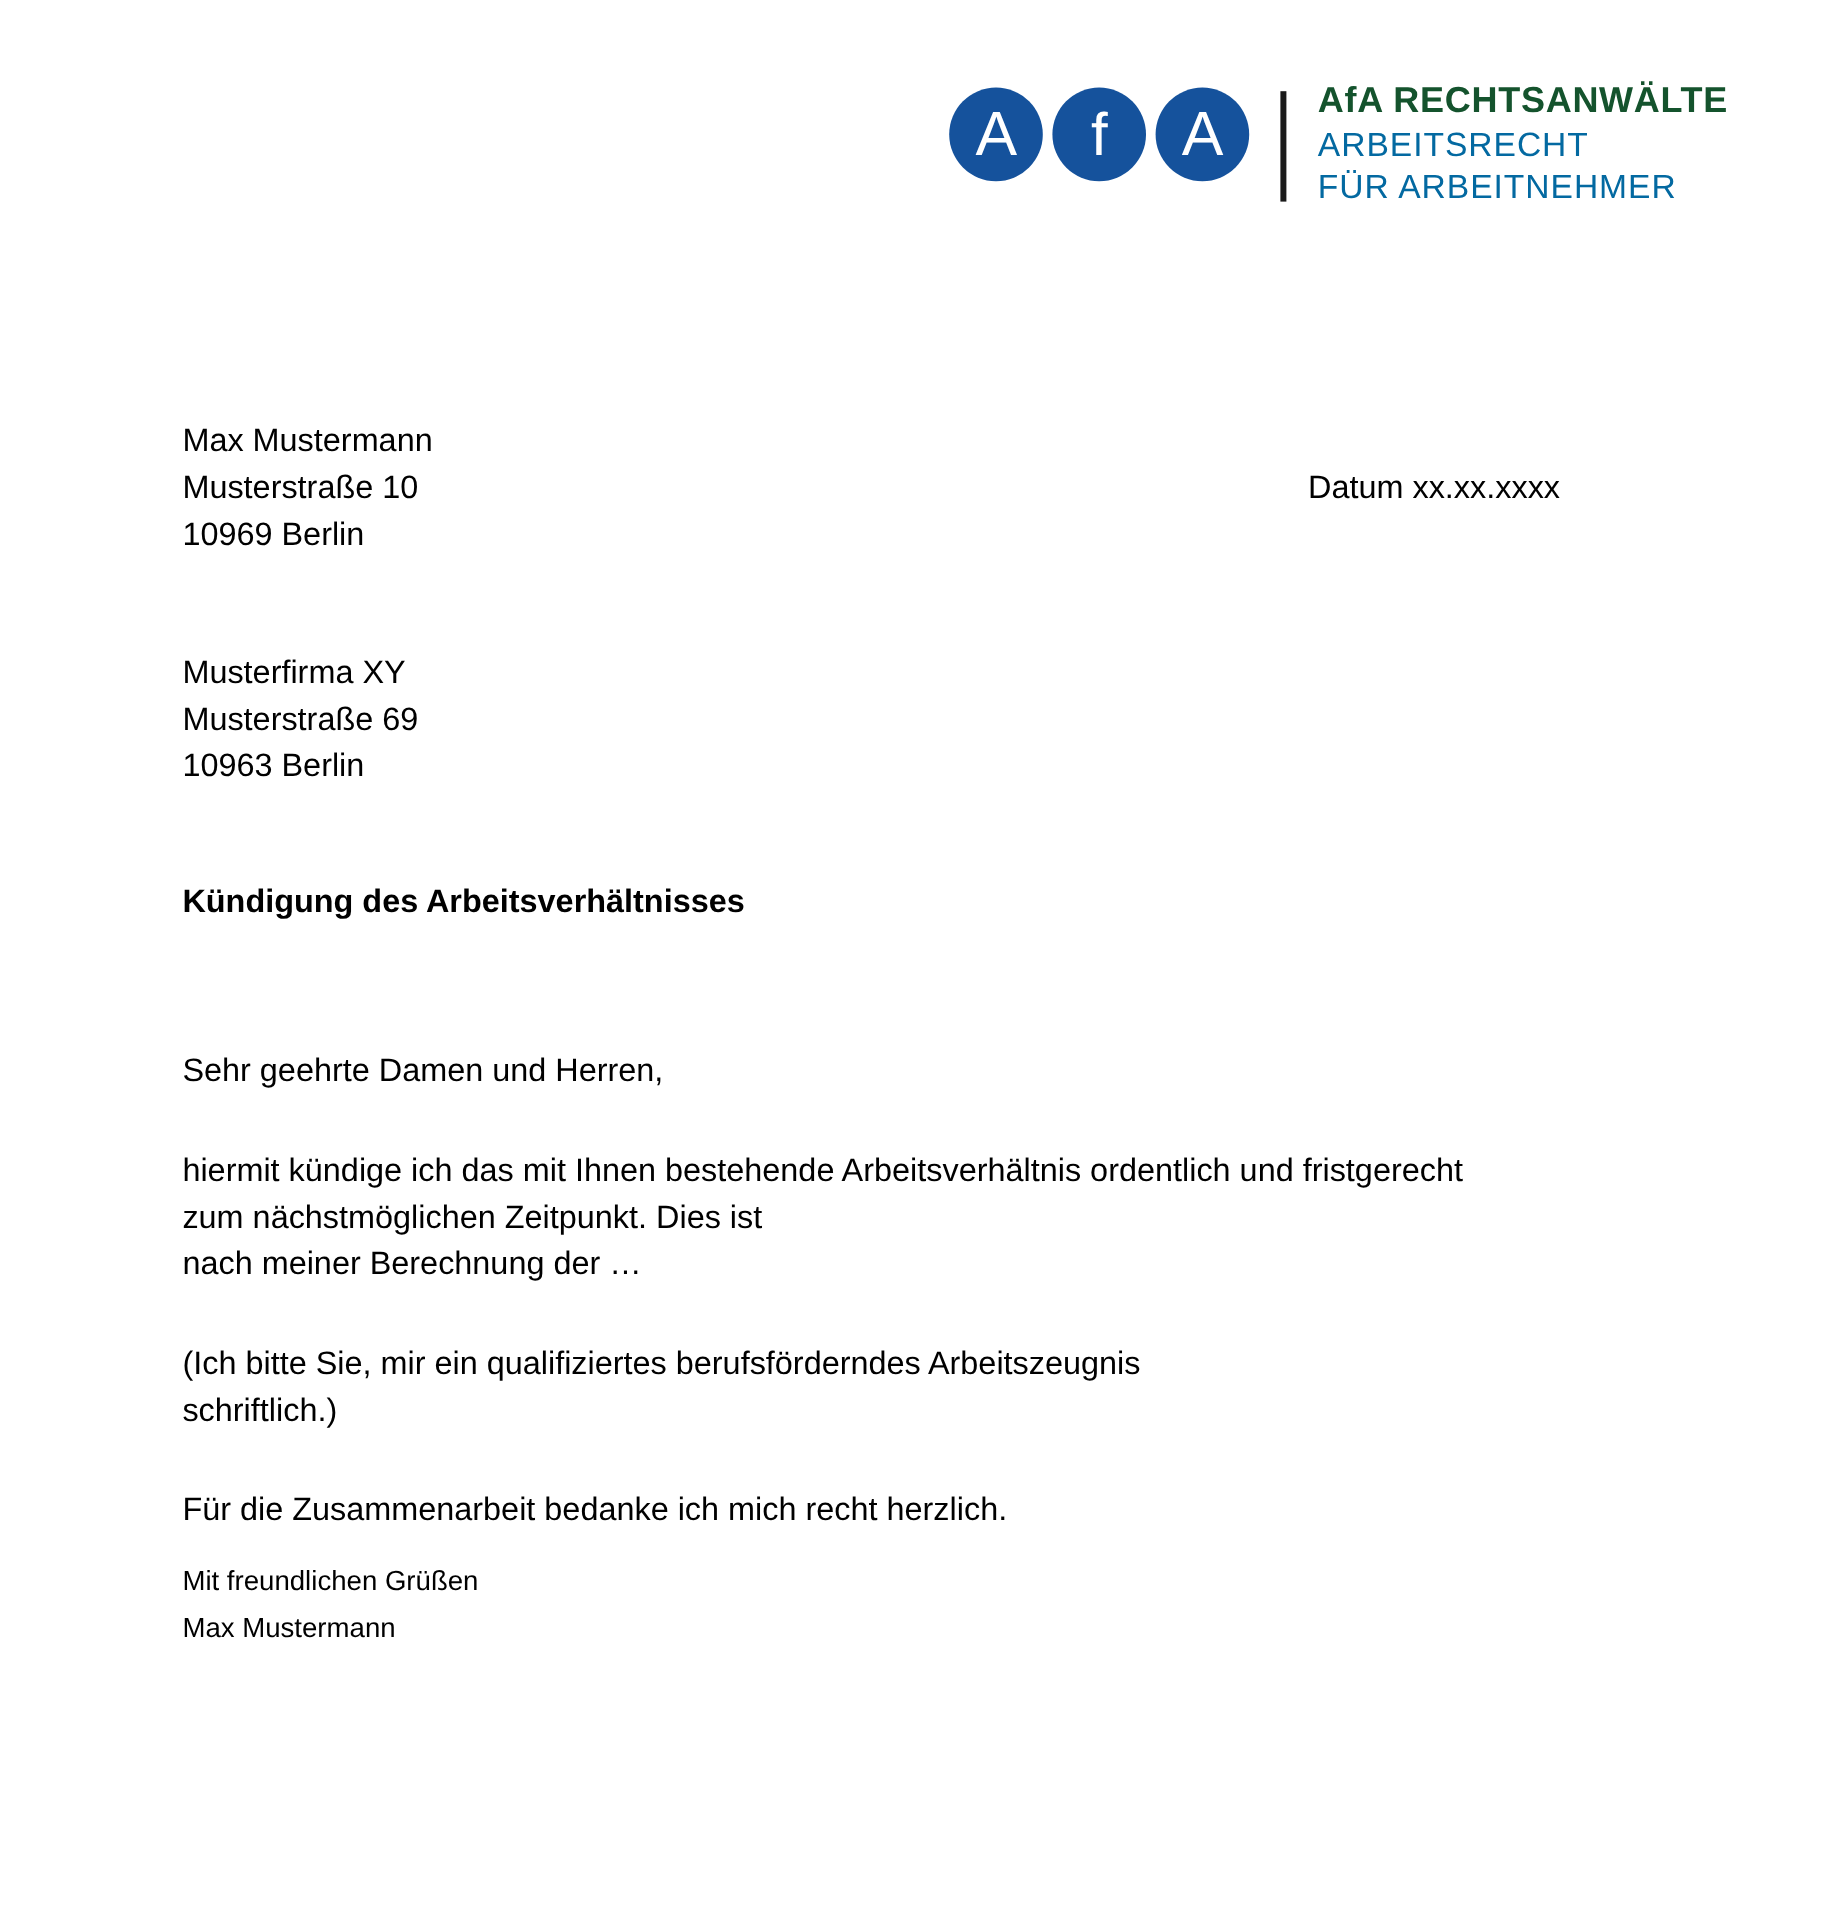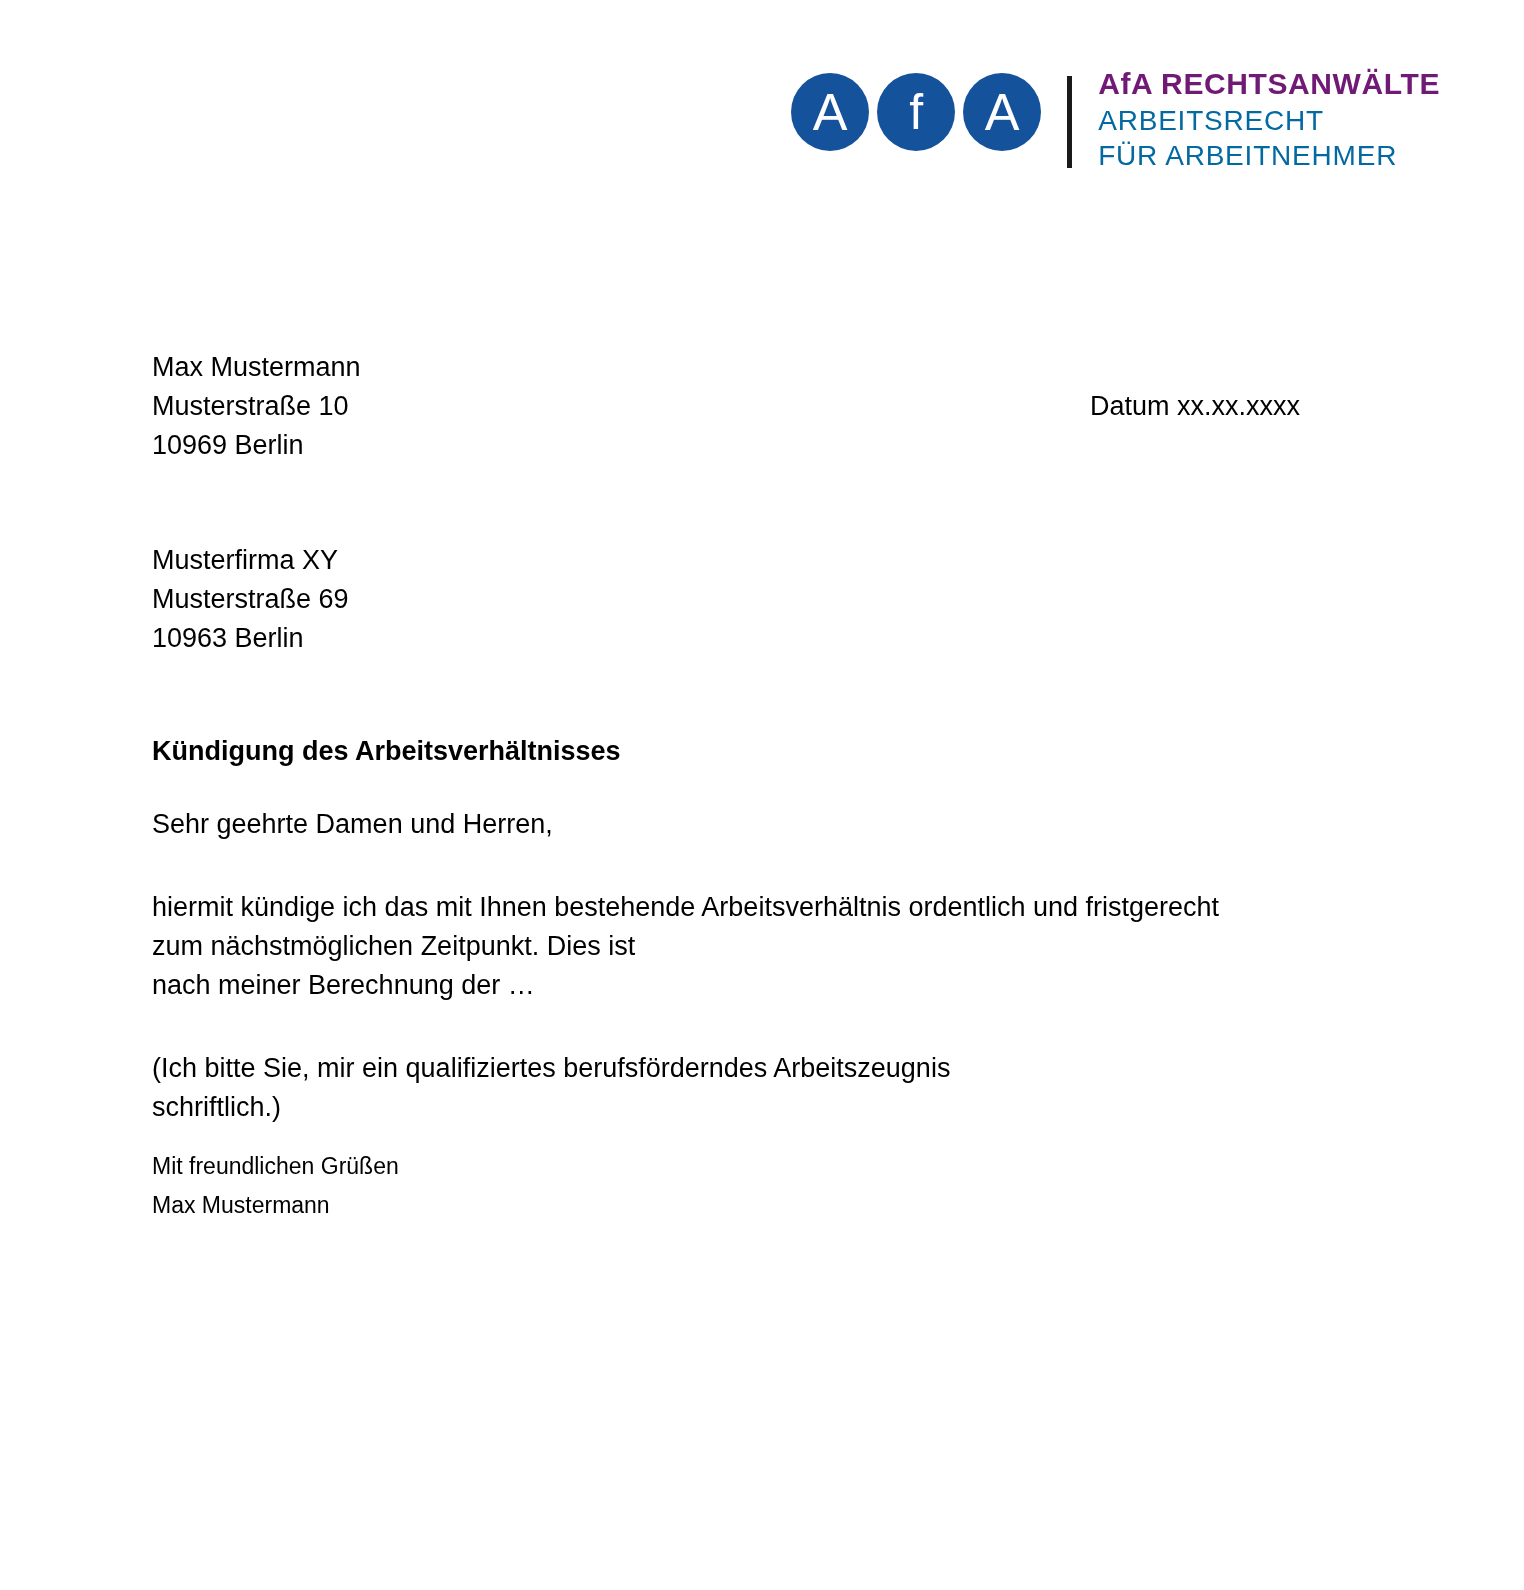--- a/index.html
+++ b/index.html
@@ -60,21 +60,21 @@
     margin-left: 26px;
     margin-top: 6px;
     display: flex;
     flex-direction: column;
   }
   .wordmark-line1 {
     font-size: 30px;
     font-weight: bold;
     letter-spacing: 0.6px;
     line-height: 1.22;
-    color: #701a75;
+    color: #14532d;
     white-space: nowrap;
   }
   .wordmark-line2,
   .wordmark-line3 {
     font-size: 28px;
     font-weight: 300;
     letter-spacing: 0.8px;
     line-height: 1.26;
     color: #0369a1;
     white-space: nowrap;
@@ -108,21 +108,21 @@
     line-height: 39px;
     white-space: nowrap;
   }
   .subject {
     margin-top: 74px;
     font-size: 27px;
     font-weight: bold;
     line-height: 39px;
   }
   .salutation {
-    margin-top: 34px;
+    margin-top: 102px;
     font-size: 27px;
     line-height: 39px;
   }
   .para {
     margin-top: 44px;
     font-size: 27px;
     line-height: 39px;
   }
   .para .pline {
     display: block;
@@ -178,20 +178,23 @@
       <span class="pline">zum nächstmöglichen Zeitpunkt. Dies ist</span>
       <span class="pline">nach meiner Berechnung der …</span>
     </div>
 
 
     <div class="para">
       <span class="pline">(Ich bitte Sie, mir ein qualifiziertes berufsförderndes Arbeitszeugnis</span>
       <span class="pline">schriftlich.)</span>
     </div>
 
+    <div class="para">
+      <span class="pline">Für die Zusammenarbeit bedanke ich mich recht herzlich.</span>
+    </div>
 
     <div class="closing">
       <div>Mit freundlichen Grüßen</div>
       <div>Max Mustermann</div>
     </div>
 
   </div>
 </div>
 
 </body></html>

